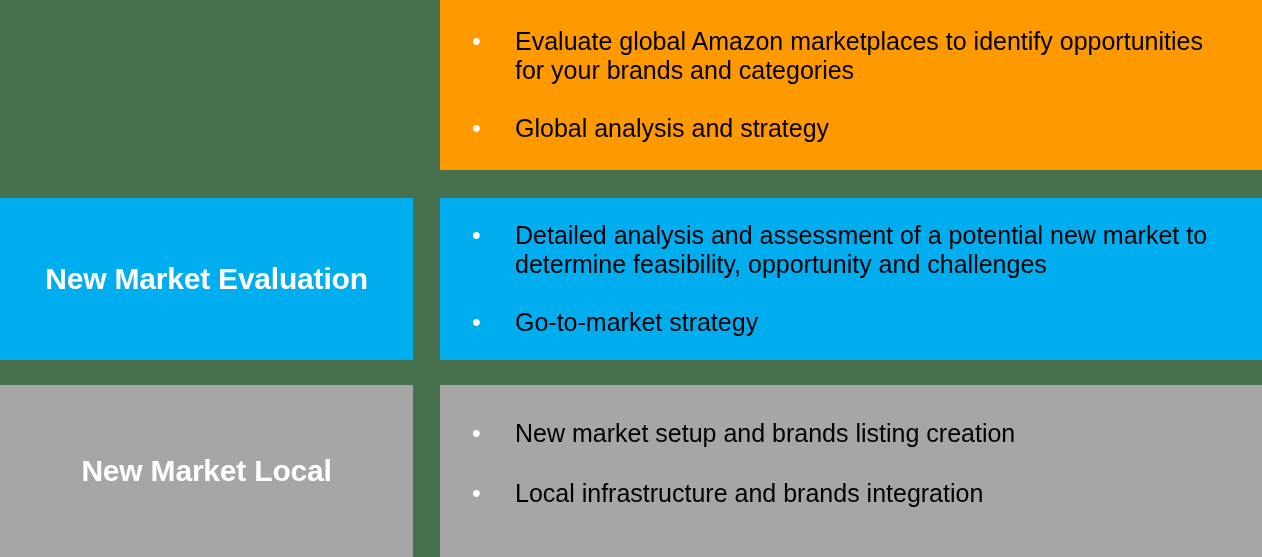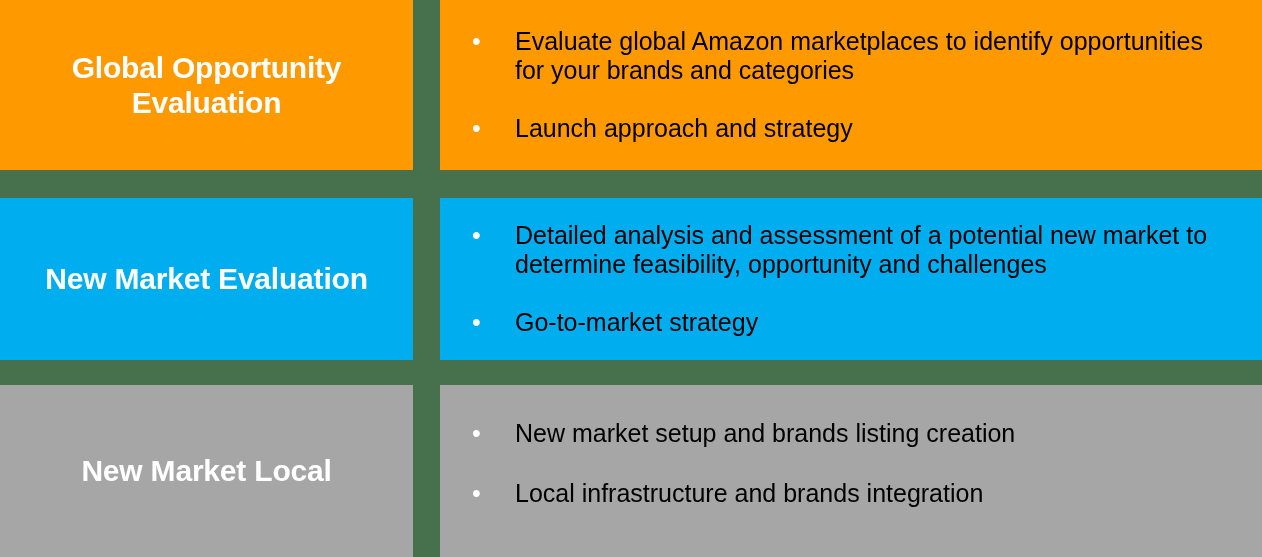--- a/index.html
+++ b/index.html
@@ -118,32 +118,29 @@
   
   #row-new-market-launch .bullet-item { margin-bottom: 32px; }
   #row-new-market-launch .bullet-list { transform: translateY(8px); }
 </style>
 </head>
 <body>
 
 <div id="slide">
 
   <section class="row" id="row-global-opportunity">
-    <div class="row-title">
-      <span class="row-title-text">Global Opportunity Evaluation</span>
-    </div>
     <div class="row-body">
       <ul class="bullet-list">
         <li class="bullet-item">
           <span class="bullet-marker">•</span>
           <span class="bullet-text">Evaluate global Amazon marketplaces to identify opportunities for your brands and categories</span>
         </li>
         <li class="bullet-item">
           <span class="bullet-marker">•</span>
-          <span class="bullet-text">Launch approach and strategy</span>
+          <span class="bullet-text">Global analysis and strategy</span>
         </li>
       </ul>
     </div>
   </section>
 
   <section class="row" id="row-new-market-eval">
     <div class="row-title">
       <span class="row-title-text">New Market Evaluation</span>
     </div>
     <div class="row-body">

